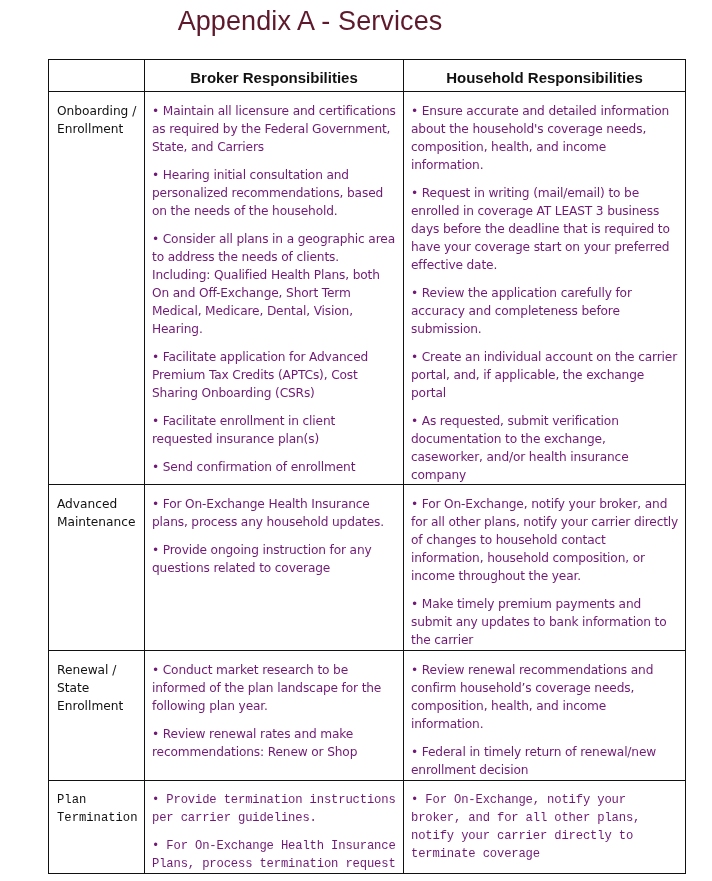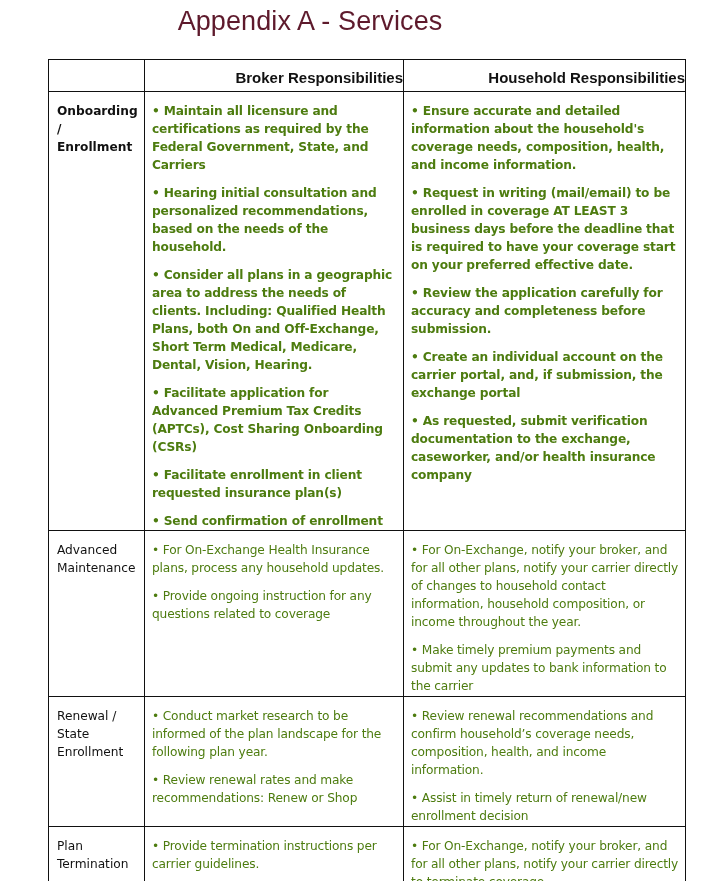--- a/index.html
+++ b/index.html
@@ -22,39 +22,39 @@
     border: 1.3px solid #111;
     vertical-align: top;
     padding: 0;
   }
   col.c1 { width: 96px; }
   col.c2 { width: 259px; }
   col.c3 { width: 282px; }
   th {
     font-family: "Liberation Sans", sans-serif;
     font-weight: bold; font-size: 15px; color: #111;
-    height: 28px; text-align: right; vertical-align: middle !important;
+    height: 28px; text-align: center; vertical-align: middle !important;
     padding-top: 3px !important;
     margin-left: 35px;
   }
   td.stage {
     font-size: 12.2px; line-height: 18px; color: #111;
     padding: 10px 4px 0 8px !important;
   }
   td.resp {
-    font-size: 12.2px; line-height: 18px; color: #4d7c0f;
+    font-size: 12.2px; line-height: 18px; color: #701a75;
     padding: 10px 5px 0 7px !important;
     letter-spacing: -0.15px;
   }
   .item { margin: 0 0 10px 0; }
   .item:last-child { margin-bottom: 0; }
-  tr.r1 td { height: 374px; font-weight: bold; }
+  tr.r1 td { height: 374px; }
   tr.r2 td { height: 155px; }
   tr.r3 td { height: 119px; }
-  tr.r4 td { height: 81px; }
+  tr.r4 td { height: 81px; font-family: Liberation Mono, monospace; }
 </style>
 </head>
 <body>
 
 <div class="title">Appendix A - Services</div>
 
 <table class="svc">
   <colgroup>
       <col class="c1">
       <col class="c2">
@@ -75,21 +75,21 @@
         <div class="item">• Hearing initial consultation and personalized recommendations, based on the needs of the household.</div>
         <div class="item">• Consider all plans in a geographic area to address the needs of clients. Including: Qualified Health Plans, both On and Off-Exchange, Short Term Medical, Medicare, Dental, Vision, Hearing.</div>
         <div class="item">• Facilitate application for Advanced Premium Tax Credits (APTCs), Cost Sharing Onboarding (CSRs)</div>
         <div class="item">• Facilitate enrollment in client requested insurance plan(s)</div>
         <div class="item">• Send confirmation of enrollment</div>
       </td>
       <td class="resp">
         <div class="item">• Ensure accurate and detailed information about the household's coverage needs, composition, health, and income information.</div>
         <div class="item">• Request in writing (mail/email) to be enrolled in coverage AT LEAST 3 business days before the deadline that is required to have your coverage start on your preferred effective date.</div>
         <div class="item">• Review the application carefully for accuracy and completeness before submission.</div>
-        <div class="item">• Create an individual account on the carrier portal, and, if submission, the exchange portal</div>
+        <div class="item">• Create an individual account on the carrier portal, and, if applicable, the exchange portal</div>
         <div class="item">• As requested, submit verification documentation to the exchange, caseworker, and/or health insurance company</div>
       </td>
     </tr>
     <tr class="r2">
       <td class="stage">Advanced Maintenance</td>
       <td class="resp">
         <div class="item">• For On-Exchange Health Insurance plans, process any household updates.</div>
         <div class="item">• Provide ongoing instruction for any questions related to coverage</div>
       </td>
       <td class="resp">
@@ -98,21 +98,21 @@
       </td>
     </tr>
     <tr class="r3">
       <td class="stage">Renewal / State Enrollment</td>
       <td class="resp">
         <div class="item">• Conduct market research to be informed of the plan landscape for the following plan year.</div>
         <div class="item">• Review renewal rates and make recommendations: Renew or Shop</div>
       </td>
       <td class="resp">
         <div class="item">• Review renewal recommendations and confirm household’s coverage needs, composition, health, and income information.</div>
-        <div class="item">• Assist in timely return of renewal/new enrollment decision</div>
+        <div class="item">• Federal in timely return of renewal/new enrollment decision</div>
       </td>
     </tr>
     <tr class="r4">
       <td class="stage">Plan Termination</td>
       <td class="resp">
         <div class="item">• Provide termination instructions per carrier guidelines.</div>
         <div class="item">• For On-Exchange Health Insurance Plans, process termination request</div>
       </td>
       <td class="resp">
         <div class="item">• For On-Exchange, notify your broker, and for all other plans, notify your carrier directly to terminate coverage</div>

